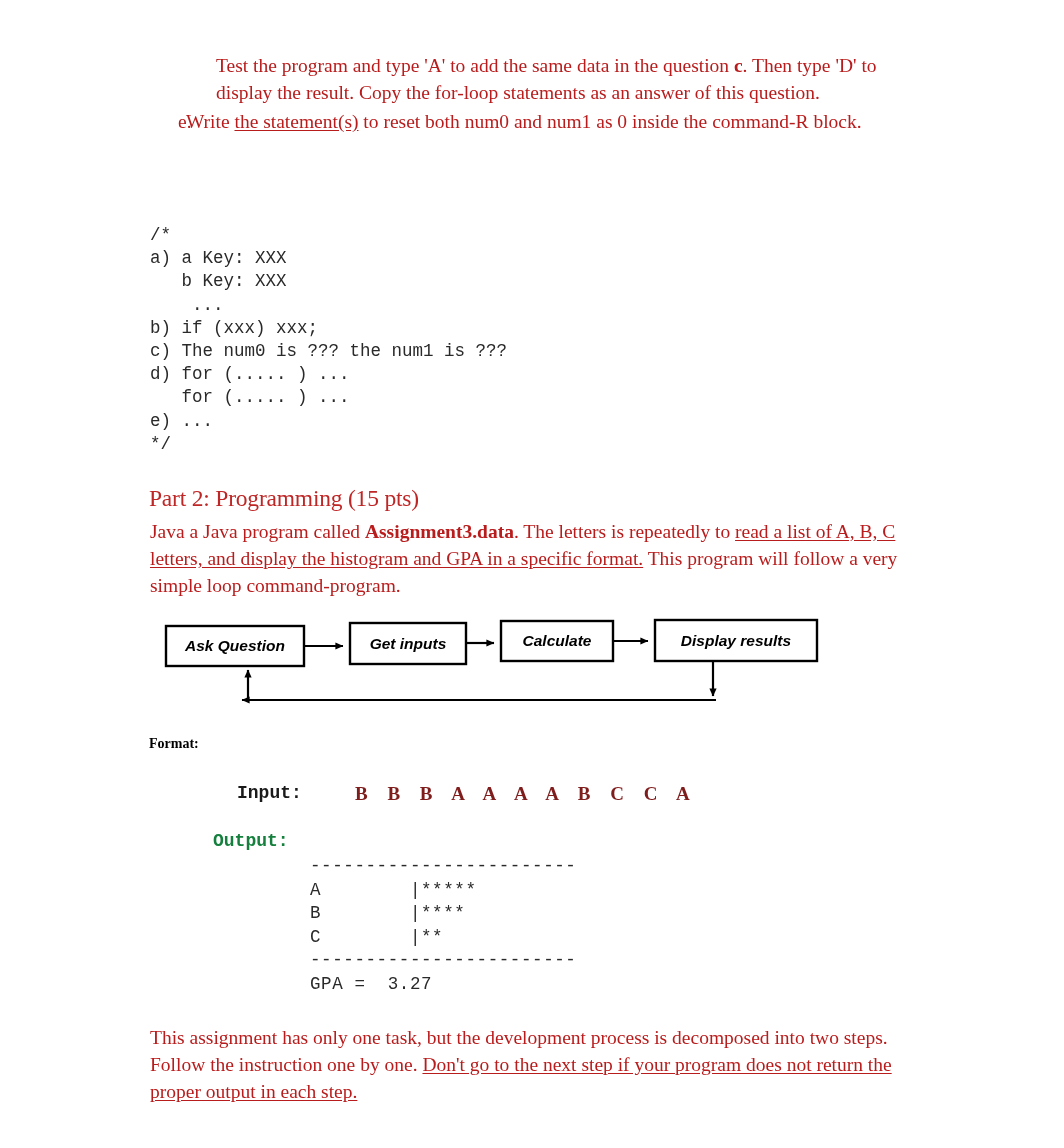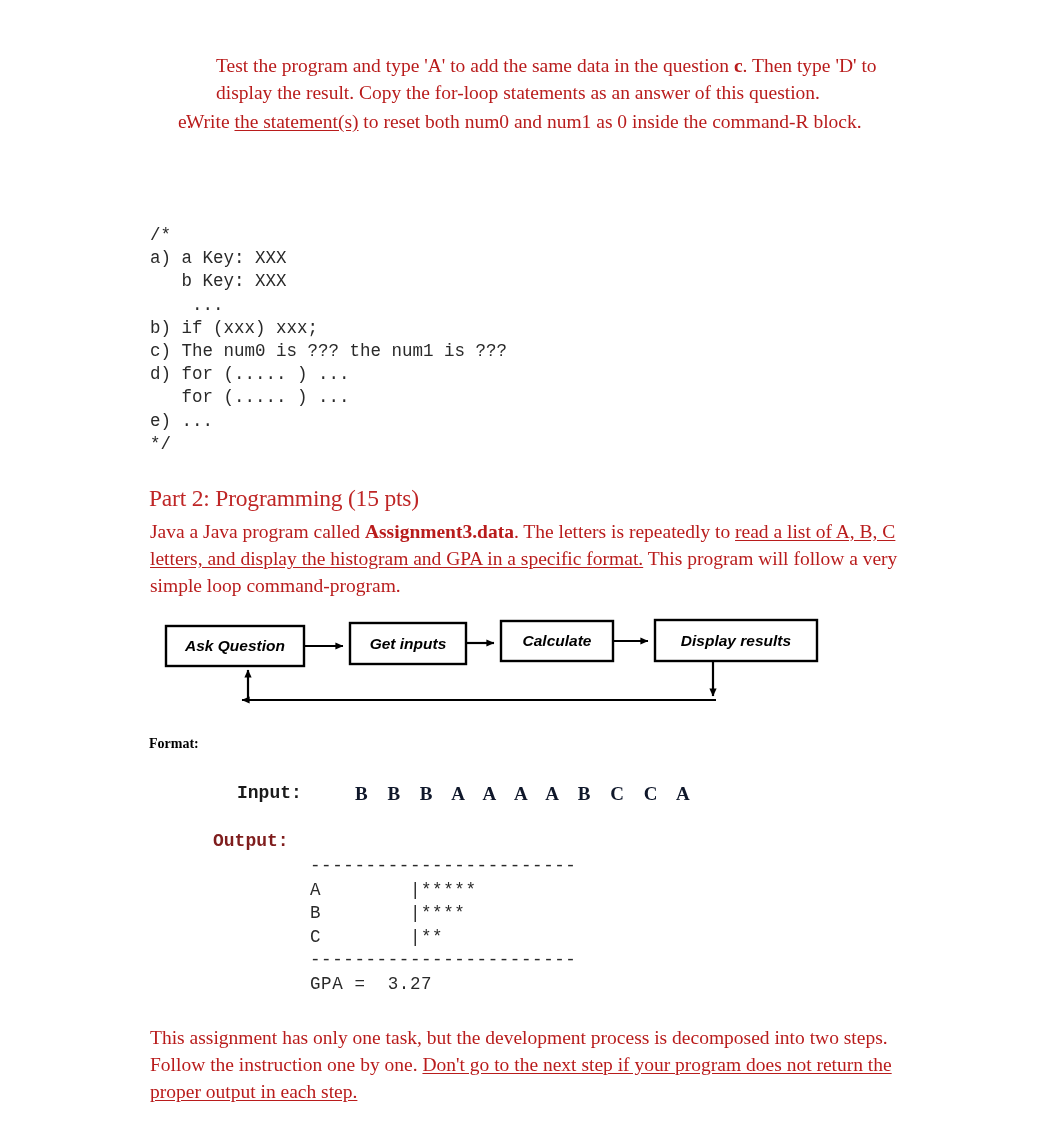--- a/index.html
+++ b/index.html
@@ -134,31 +134,31 @@
     font-weight: bold;
     font-size: 18px;
     color: #1a1a1a;
     width: 118px;
     flex: 0 0 118px;
   }
   .io-letters {
     font-family: "Liberation Serif", serif;
     font-weight: bold;
     font-size: 19px;
-    color: #0f172a;
+    color: #7f1d1d;
     letter-spacing: 7.5px;
   }
   #output-label {
     position: absolute;
     left: 213px;
     top: 831px;
     font-family: "Liberation Mono", "DejaVu Sans Mono", monospace;
     font-weight: bold;
     font-size: 18px;
-    color: #7f1d1d;
+    color: #15803d;
   }
   #histogram {
     position: absolute;
     left: 310px;
     top: 855px;
     font-family: "Liberation Mono", "DejaVu Sans Mono", monospace;
     font-size: 17.5px;
     line-height: 23.6px;
     color: #2a2a2a;
     white-space: pre;

